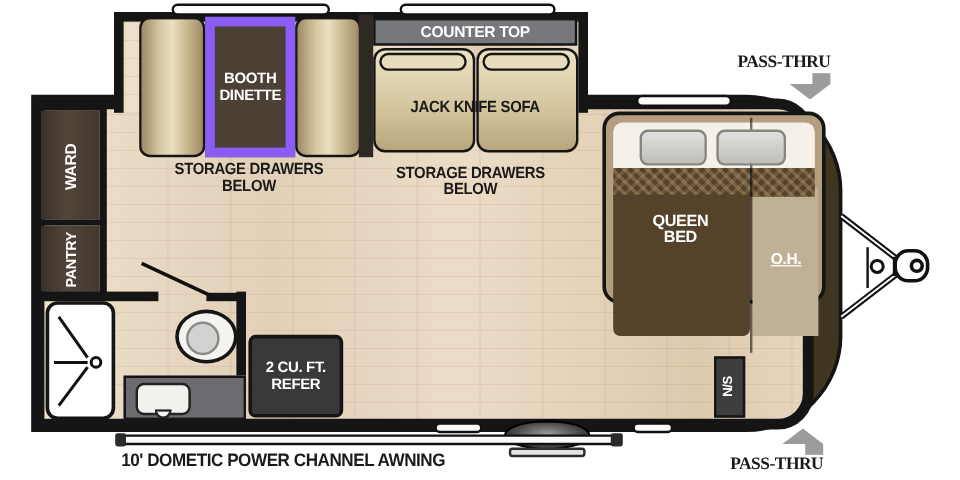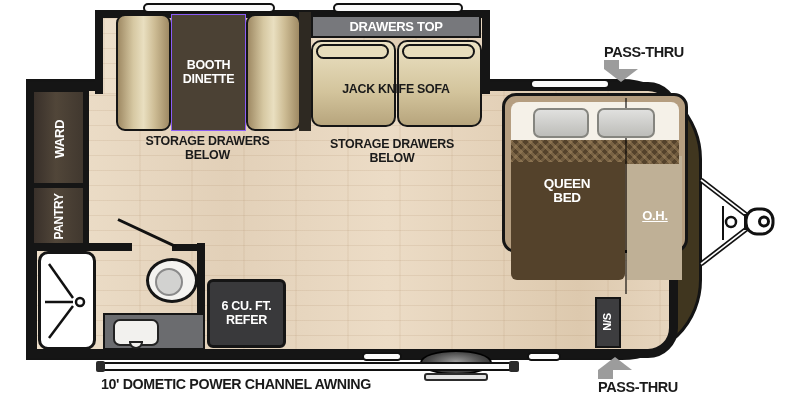--- a/index.html
+++ b/index.html
@@ -25,21 +25,21 @@
   .darkcab{background:linear-gradient(90deg,#39302a,#514639 45%,#41382f);border:2px solid #151515;}
   .bench{background:linear-gradient(90deg,#9f8a64,#d6c8a2 30%,#e9dfc0 50%,#cdbc94 72%,#9f8a64);
          border:2px solid #151515;border-radius:9px;}
   .cushion{background:linear-gradient(180deg,#ece2c4,#d3c49c 60%,#b7a57d);
            border:2px solid #151515;border-radius:10px;}
   .cushlip{background:#e7ddbc;border:2px solid #151515;border-radius:9px;}
   .rotl{transform:rotate(-90deg);}
   .arrow-stem{width:15px;height:9px;background:#9c9c9c;}
   .arrow-head-down{width:0;height:0;border-left:17px solid transparent;border-right:17px solid transparent;border-top:13px solid #9c9c9c;}
   .arrow-head-up{width:0;height:0;border-left:17px solid transparent;border-right:17px solid transparent;border-bottom:13px solid #9c9c9c;}
-  .ptcol{display:flex;flex-direction:column;align-items:flex-start;gap:0;}
+  .ptcol{display:flex;flex-direction:column;align-items:flex-end;gap:0;font-family:Liberation Serif, serif;}
 </style>
 </head>
 <body>
 
 <div id="stage">
 
   <div class="abs body-cap" style="left:26px;top:79px;width:676px;height:281px;z-index:2;"></div>
   <svg class="abs" style="left:695px;top:168px;width:85px;height:110px;z-index:4;" viewBox="0 0 85 110">
     <line x1="6" y1="12" x2="58" y2="52" stroke="#111" stroke-width="5"></line>
     <line x1="6" y1="12" x2="58" y2="52" stroke="#fff" stroke-width="1.6"></line>
@@ -51,26 +51,26 @@
     <rect x="51" y="41" width="27" height="25" rx="11" fill="#fff" stroke="#111" stroke-width="3"></rect>
     <circle cx="69" cy="53.5" r="4.5" fill="#fff" stroke="#111" stroke-width="3"></circle>
   </svg>
 
   <div class="abs floor" style="left:35px;top:88px;width:640px;height:263px;z-index:3;border-radius:0 28px 28px 0;"></div>
   <div class="abs walls" style="left:28px;top:82px;width:650px;height:276px;z-index:4;"></div>
 
   <div class="abs floor" style="left:95px;top:10px;width:395px;height:84px;z-index:5;border:8px solid #151515;border-bottom:none;"></div>
 
   <div class="abs bench" style="left:116px;top:14px;width:55px;height:117px;z-index:6;"></div>
-  <div class="abs lbl ml white" style="left:171px;top:14px;width:75px;height:117px;z-index:6;background:#4b4134;border:1px solid #8b5cf6;font-size:12.5px;">BOOTH
+  <div class="abs lbl ml white" style="left:171px;top:14px;width:75px;height:117px;z-index:6;background:#4b4134;border:8px solid #8b5cf6;font-size:12.5px;">BOOTH
 DINETTE</div>
   <div class="abs bench" style="left:246px;top:14px;width:55px;height:117px;z-index:6;"></div>
   <div class="abs" style="left:299px;top:12px;width:12px;height:119px;z-index:6;background:#2e2922;"></div>
 
-  <div class="abs lbl white" style="left:311px;top:15px;width:170px;height:23px;z-index:6;background:#77787c;border:2px solid #151515;font-size:13px;">DRAWERS TOP</div>
+  <div class="abs lbl white" style="left:311px;top:15px;width:170px;height:23px;z-index:6;background:#77787c;border:2px solid #151515;font-size:13px;">COUNTER TOP</div>
   <div class="abs cushion" style="left:311px;top:40px;width:85px;height:87px;z-index:6;">
     <div class="abs cushlip" style="left:3px;top:2px;width:73px;height:15px;"></div>
   </div>
   <div class="abs cushion" style="left:397px;top:40px;width:85px;height:87px;z-index:6;">
     <div class="abs cushlip" style="left:3px;top:2px;width:73px;height:15px;"></div>
   </div>
   <div class="abs lbl cond" style="left:308px;top:80px;width:176px;height:18px;z-index:7;font-size:13.5px;">JACK KNIFE SOFA</div>
 
   <div class="abs lbl ml cond" style="left:120px;top:132px;width:175px;height:32px;z-index:7;font-size:13.5px;">STORAGE DRAWERS
 BELOW</div>
@@ -97,21 +97,21 @@
     </svg>
   </div>
   <div class="abs" style="left:146px;top:258px;width:52px;height:45px;z-index:6;background:#f4f3f0;border:3px solid #151515;border-radius:50%;">
     <div class="abs" style="left:6px;top:7px;width:28px;height:28px;background:#d2d2d0;border:2px solid #8a8a8a;border-radius:50%;"></div>
   </div>
   <div class="abs" style="left:103px;top:313px;width:102px;height:37px;z-index:6;background:#6b6c6f;border:2px solid #151515;">
     <div class="abs" style="left:8px;top:4px;width:46px;height:27px;background:#f2f1ee;border:2px solid #222;border-radius:7px;"></div>
     <div class="abs" style="left:24px;top:26px;width:14px;height:8px;background:#f2f1ee;border:2px solid #222;border-radius:0 0 7px 7px;"></div>
   </div>
 
-  <div class="abs lbl ml white" style="left:207px;top:279px;width:79px;height:69px;z-index:6;background:#39393b;border:3px solid #151515;border-radius:6px;font-size:12.5px;">6 CU. FT.
+  <div class="abs lbl ml white" style="left:207px;top:279px;width:79px;height:69px;z-index:6;background:#39393b;border:3px solid #151515;border-radius:6px;font-size:12.5px;">2 CU. FT.
 REFER</div>
 
   <div class="abs" style="left:502px;top:93px;width:186px;height:160px;z-index:6;background:#b59e80;border:3px solid #151515;border-radius:14px;">
     <div class="abs" style="left:122px;top:60px;width:55px;height:124px;background:#bfb096;"></div>
     <div class="abs" style="left:6px;top:6px;width:168px;height:56px;background:#f5f1e8;border-radius:8px;"></div>
     <div class="abs" style="left:6px;top:44px;width:168px;height:24px;background-color:#54422b;background-image:repeating-linear-gradient(45deg,rgba(190,160,115,0.35) 0 3px,transparent 3px 7px),repeating-linear-gradient(-45deg,rgba(190,160,115,0.25) 0 3px,transparent 3px 7px);"></div>
     <div class="abs" style="left:6px;top:66px;width:114px;height:118px;background:#54422b;border-radius:0 0 6px 6px;"></div>
     <div class="abs" style="left:120px;top:2px;width:2px;height:196px;background:rgba(0,0,0,0.55);"></div>
     <div class="abs" style="left:28px;top:12px;width:56px;height:30px;background:linear-gradient(180deg,#e0e0de,#bdbdb9);border:2px solid #85857f;border-radius:7px;"></div>
     <div class="abs" style="left:92px;top:12px;width:58px;height:30px;background:linear-gradient(180deg,#e0e0de,#bdbdb9);border:2px solid #85857f;border-radius:7px;"></div>

